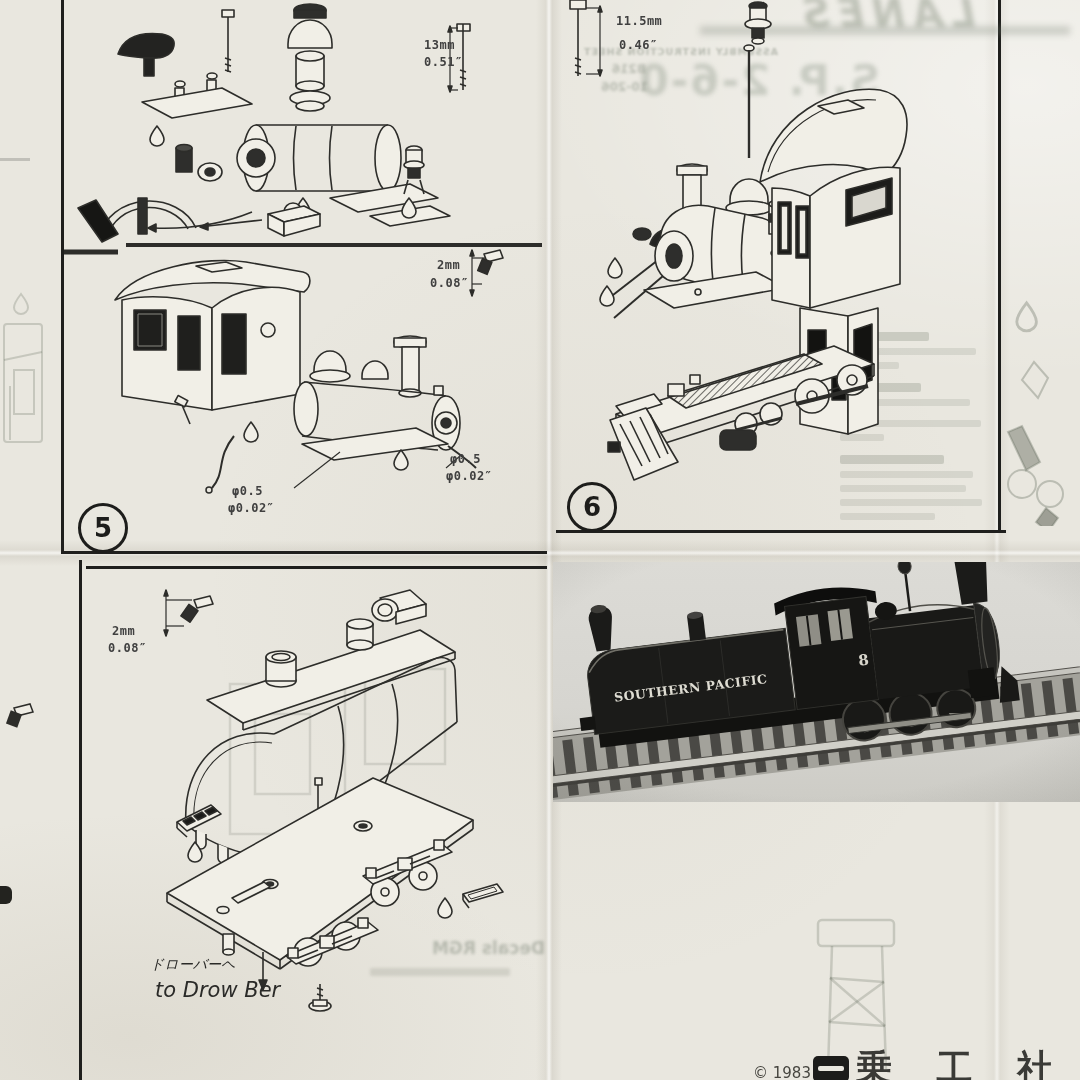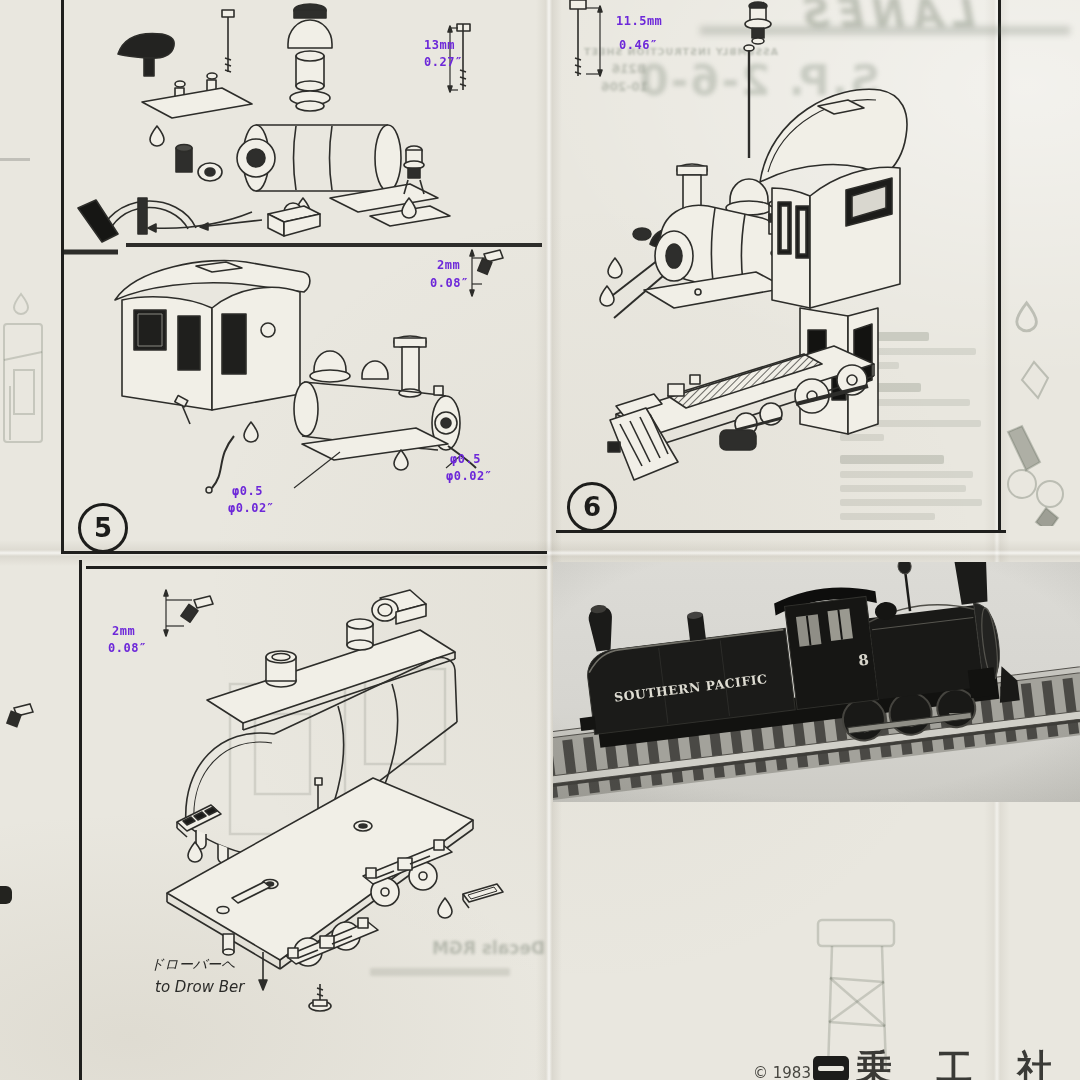--- a/index.html
+++ b/index.html
@@ -7,21 +7,21 @@
     width:1080px;height:1080px;overflow:hidden;position:relative;
     background-color:#e9e7df;
     background-image:
       radial-gradient(ellipse 700px 420px at 95% 8%, rgba(255,255,255,0.45), transparent 70%),
       radial-gradient(ellipse 620px 320px at 12% 96%, rgba(160,150,128,0.14), transparent 70%),
       radial-gradient(ellipse 560px 560px at 55% 55%, rgba(150,140,120,0.07), transparent 70%);
     font-family:"DejaVu Sans", sans-serif;
   }
   .abs{position:absolute;}
   .bline{position:absolute;background:#1f1f1d;}
-  .dim{position:absolute;font:600 12px "DejaVu Sans Mono", monospace;color:#6d28d9;letter-spacing:0.5px;white-space:nowrap;}
+  .dim{position:absolute;font:600 12px "DejaVu Sans Mono", monospace;color:#404040;letter-spacing:0.5px;white-space:nowrap;}
   .stepnum{
     position:absolute;width:44px;height:44px;border:3.5px solid #1d1d1b;border-radius:50%;
     display:flex;align-items:center;justify-content:center;
     font:bold 26px "DejaVu Sans", sans-serif;color:#1d1d1b;
   }
   .jp{position:absolute;color:#2a2a28;white-space:nowrap;font-style:italic;}
   .mirror{transform:scaleX(-1);}
   .bleedtxt{position:absolute;color:rgba(116,126,112,0.42);filter:blur(1.6px);white-space:nowrap;font-weight:bold;}
   .crease-v{position:absolute;top:0;width:26px;height:1080px;
     background:linear-gradient(90deg, transparent, rgba(120,112,95,0.10) 38%, rgba(255,255,255,0.55) 50%, rgba(120,112,95,0.13) 62%, transparent);}
@@ -244,21 +244,21 @@
         <polygon points="414,290 418,290 416,296" fill="#2d2d2a"></polygon>
       <line x1="416" y1="258" x2="430" y2="258" stroke-width="1.2"></line>
         <line x1="416" y1="284" x2="426" y2="284" stroke-width="1.2"></line>
       <polygon points="428,254 444,250 447,258 431,262" fill="#f1efe7"></polygon>
       <rect x="424" y="260" width="10" height="13" transform="rotate(22 429 266)" fill="#2e2e2c"></rect>
     </g>
   </g>
 </svg>
 
 <div class="dim" style="left:424px;top:38px;">13mm</div>
-<div class="dim" style="left:424px;top:55px;">0.27″</div>
+<div class="dim" style="left:424px;top:55px;">0.51″</div>
 <div class="dim" style="left:437px;top:258px;">2mm</div>
 <div class="dim" style="left:430px;top:276px;">0.08″</div>
 <div class="dim" style="left:232px;top:484px;">φ0.5</div>
 <div class="dim" style="left:228px;top:501px;">φ0.02″</div>
 <div class="dim" style="left:450px;top:452px;">φ0.5</div>
 <div class="dim" style="left:446px;top:469px;">φ0.02″</div>
 <div class="stepnum" style="left:78px;top:503px;">5</div>
 
 <svg class="abs" style="left:550px;top:0;" width="458" height="540" viewBox="0 0 458 540">
   <g fill="#f1efe7" stroke="#2d2d2a" stroke-width="1.6" stroke-linejoin="round">
@@ -512,21 +512,21 @@
         <ellipse cx="148.5" cy="398" rx="5.5" ry="3"></ellipse>
       <line x1="183" y1="398" x2="183" y2="428"></line>
       <polygon points="179,426 187,426 183,436" fill="#2d2d2a"></polygon>
     </g>
   </g>
 </svg>
 
 <div class="dim" style="left:112px;top:624px;">2mm</div>
 <div class="dim" style="left:108px;top:641px;">0.08″</div>
 <div class="jp" style="left:150px;top:956px;font-size:14px;">ドローバーヘ</div>
-<div class="jp" style="left:155px;top:978px;font-size:15px;">to Drow Ber</div>
+<div class="jp" style="left:155px;top:978px;font-size:21px;">to Drow Ber</div>
 
 <div class="bleedtxt mirror" style="left:350px;top:938px;width:195px;font-size:17px;">Decals  RGM</div>
 <div class="abs" style="left:370px;top:968px;width:140px;height:8px;background:rgba(118,124,112,0.2);filter:blur(1.5px);border-radius:2px;"></div>
 
 <div class="photo-wrap">
 <svg width="527" height="240" viewBox="0 0 527 240">
   <defs>
     <linearGradient id="pbg" x1="0" y1="0" x2="0" y2="1">
       <stop offset="0" stop-color="#dcdbd6"></stop>
           <stop offset="0.6" stop-color="#d6d5d0"></stop>

